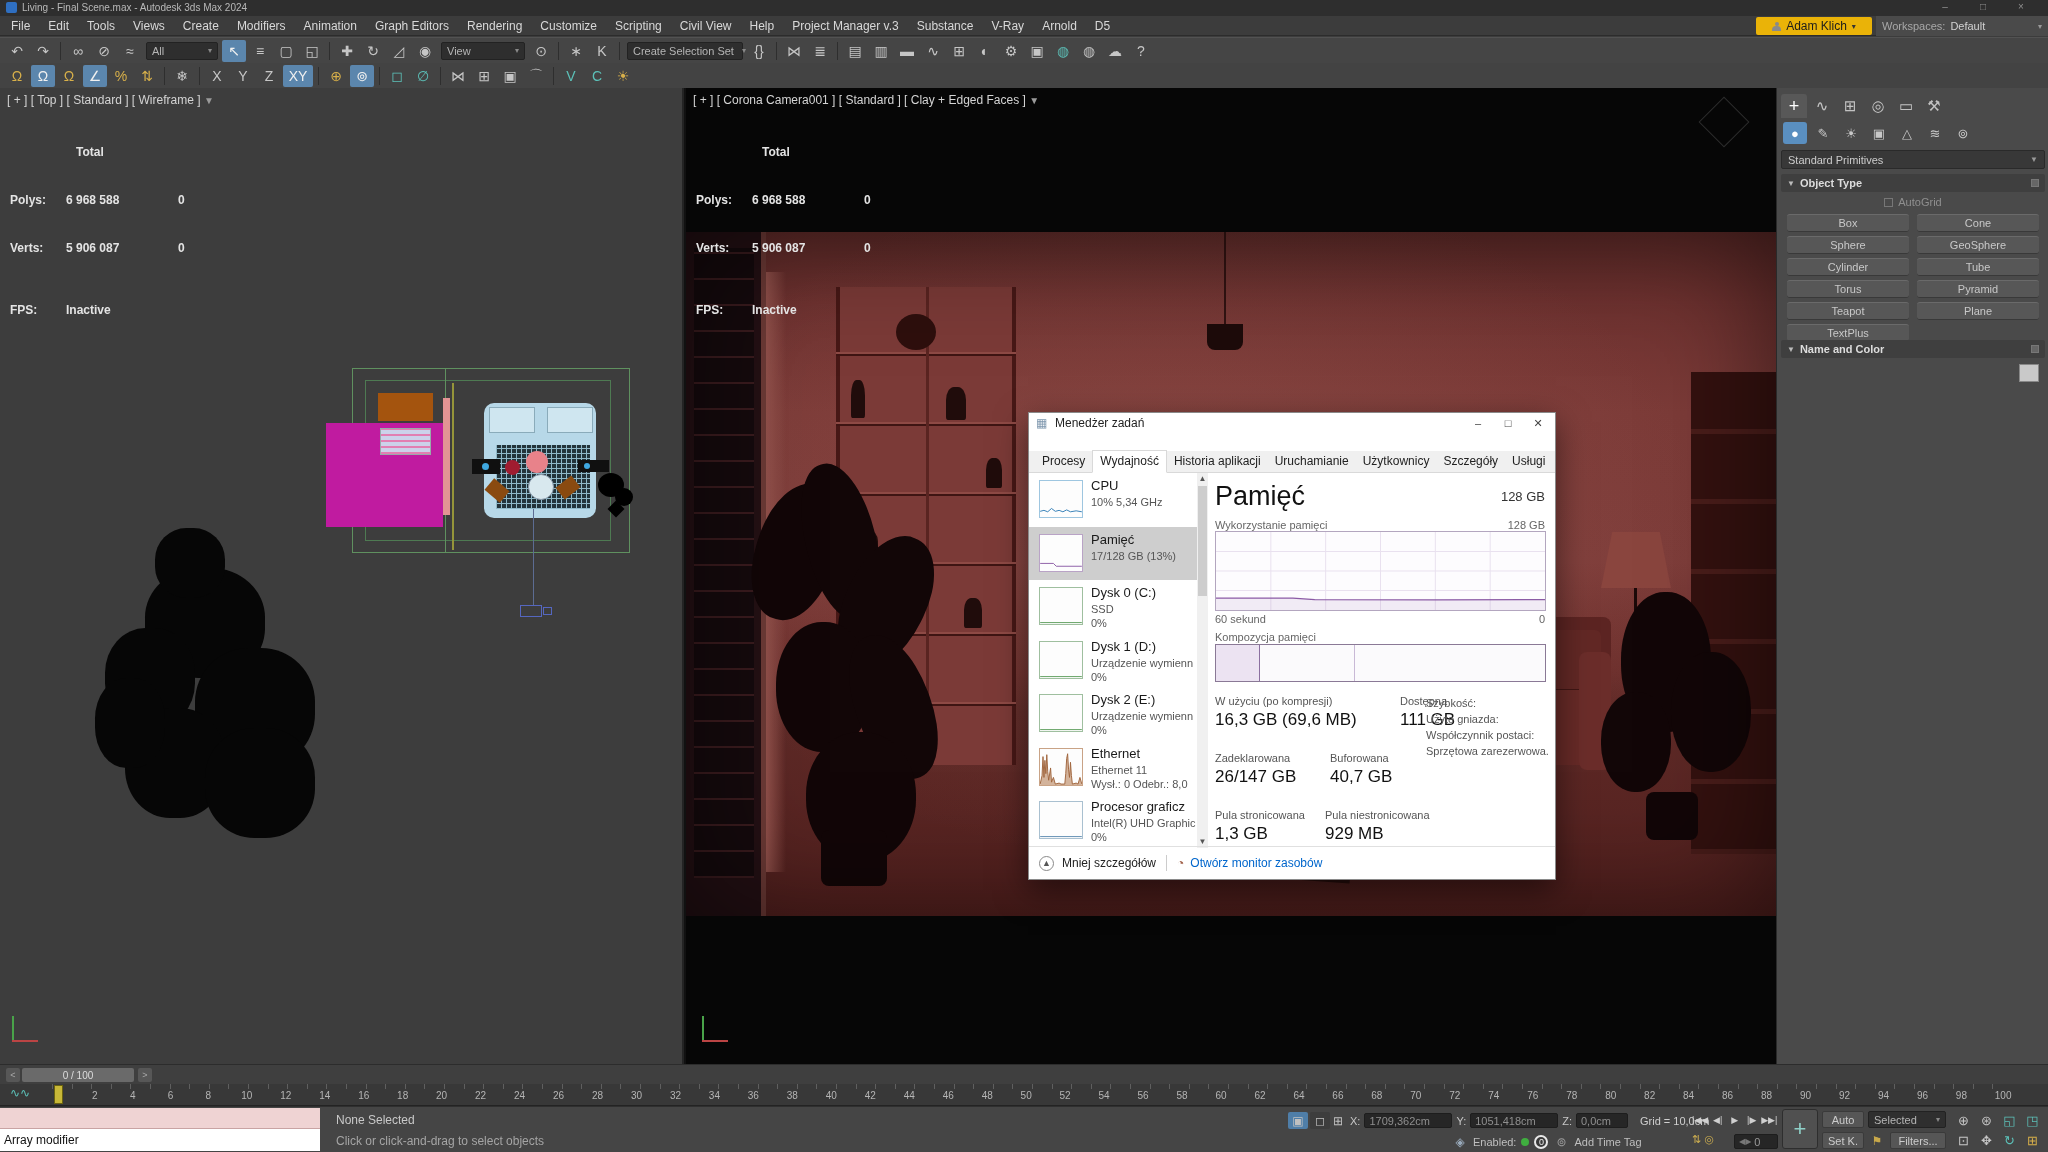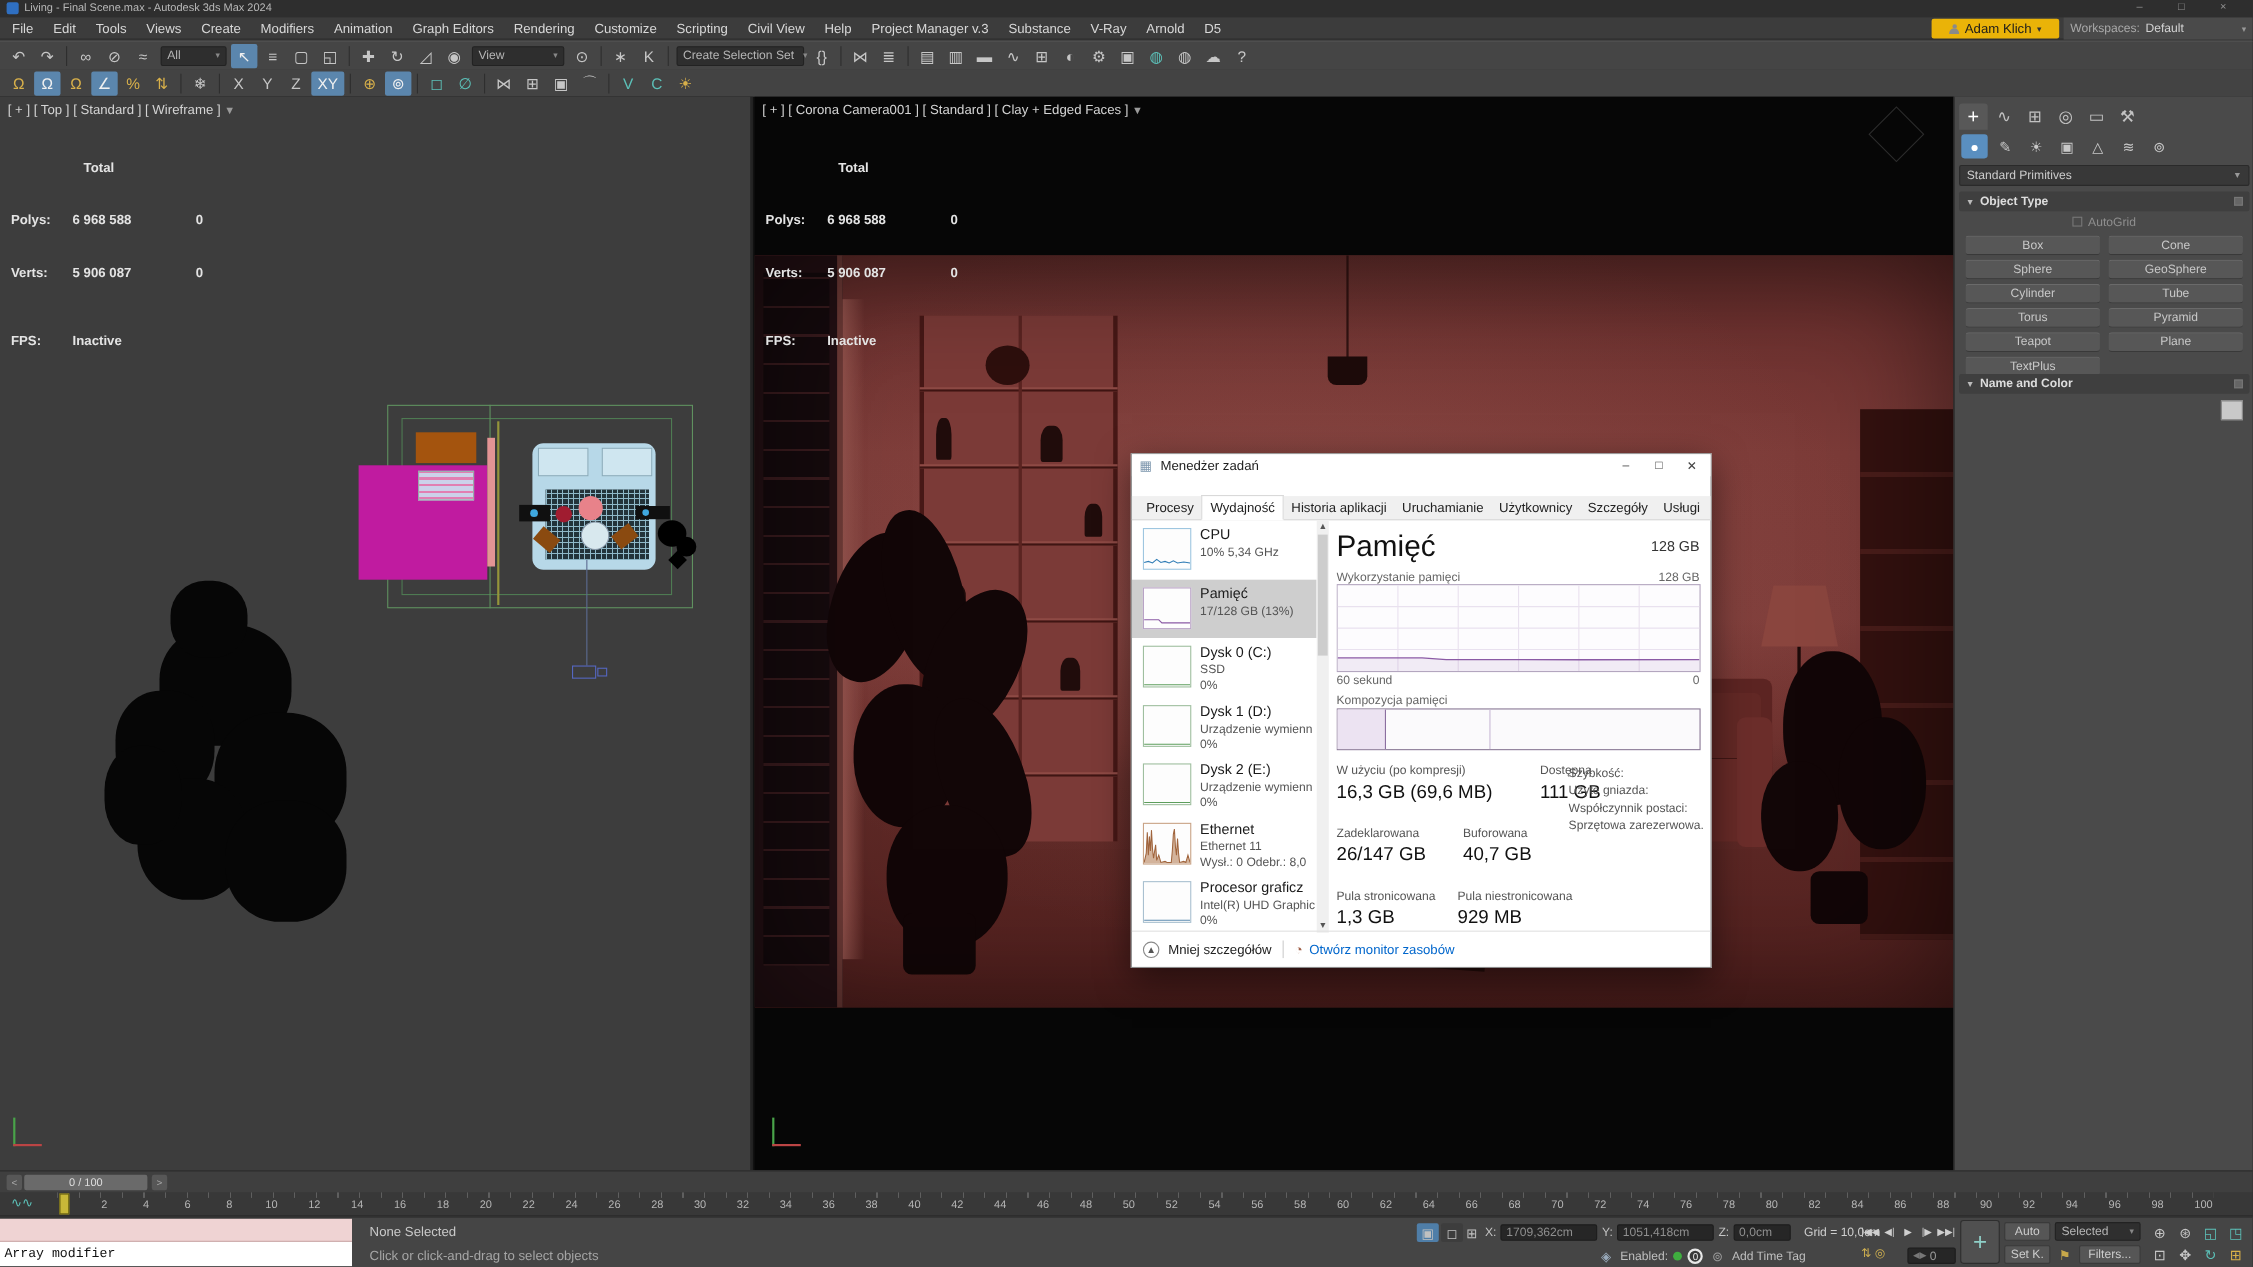--- a/index.html
+++ b/index.html
@@ -209,21 +209,21 @@
   #ticks{position:absolute;left:52px;top:6px;width:1960px;height:16px;display:flex;justify-content:space-between;}
   #ticks span{font-size:10px;color:#b5b5b5;min-width:10px;text-align:center;}
   #ruler .tickmarks{position:absolute;left:52px;top:0;width:1960px;height:5px;
       background:repeating-linear-gradient(90deg,#5f5f5f 0 1px,transparent 1px 19.6px);}
   #ruler .marker{position:absolute;left:54px;top:1px;width:9px;height:19px;background:#c8b838;border:1px solid #6a6210;}
 
   #sbar{position:absolute;left:0;top:1106px;width:2048px;height:46px;background:#454545;border-top:1px solid #2f2f2f;font-size:12px;}
   .listener{position:absolute;left:0;top:1px;width:320px;height:44px;}
   .listener .pink{position:absolute;left:0;top:0;width:320px;height:21px;background:#efd3d3;border-bottom:1px solid #c9a3a3;}
   .listener .white{position:absolute;left:0;top:21px;width:320px;height:22px;background:#fff;color:#111;
-      font-family:Liberation Mono, monospace;font-size:12px;line-height:22px;padding-left:4px;}
+      font-family:Liberation Sans, sans-serif;font-size:12px;line-height:22px;padding-left:4px;}
   .stattext1{position:absolute;left:336px;top:6px;color:#c9c9c9;}
   .stattext2{position:absolute;left:336px;top:27px;color:#a5a5a5;}
   .sb-ic{position:absolute;width:20px;height:17px;display:flex;align-items:center;justify-content:center;border-radius:2px;color:#c0c0c0;font-size:12px;}
   .coordrow{position:absolute;left:1330px;top:5px;height:17px;display:flex;align-items:center;gap:4px;color:#c6c6c6;}
   .coordrow .lab{font-size:11px;}
   .cfield{width:88px;height:15px;background:#262626;border:1px solid #1d1d1d;color:#8f8f8f;font-size:11px;
           display:flex;align-items:center;padding:0 4px;border-radius:2px;}
   .cfield.z{width:52px;}
   .gridlab{font-size:11px;color:#cfcfcf;margin-left:8px;white-space:nowrap;}
   .anim2{position:absolute;left:1452px;top:26px;height:17px;display:flex;align-items:center;gap:5px;color:#bfbfbf;font-size:11px;}
@@ -298,21 +298,21 @@
     </div>
   </div>
 
   <div class="tbar" id="tb1">
       <div class="ticon">↶</div>
       <div class="ticon">↷</div>
       <div class="tsep"></div>
       <div class="ticon">∞</div>
       <div class="ticon">⊘</div>
       <div class="ticon">≈</div>
-      <div class="tdrop" style="width: 60px;">
+      <div class="tdrop" style="width: 72px;">
         <span>All</span>
         <span class="car">▾</span>
       </div>
       <div class="ticon active">↖</div>
       <div class="ticon">≡</div>
       <div class="ticon">▢</div>
       <div class="ticon">◱</div>
       <div class="tsep"></div>
       <div class="ticon">✚</div>
       <div class="ticon">↻</div>

